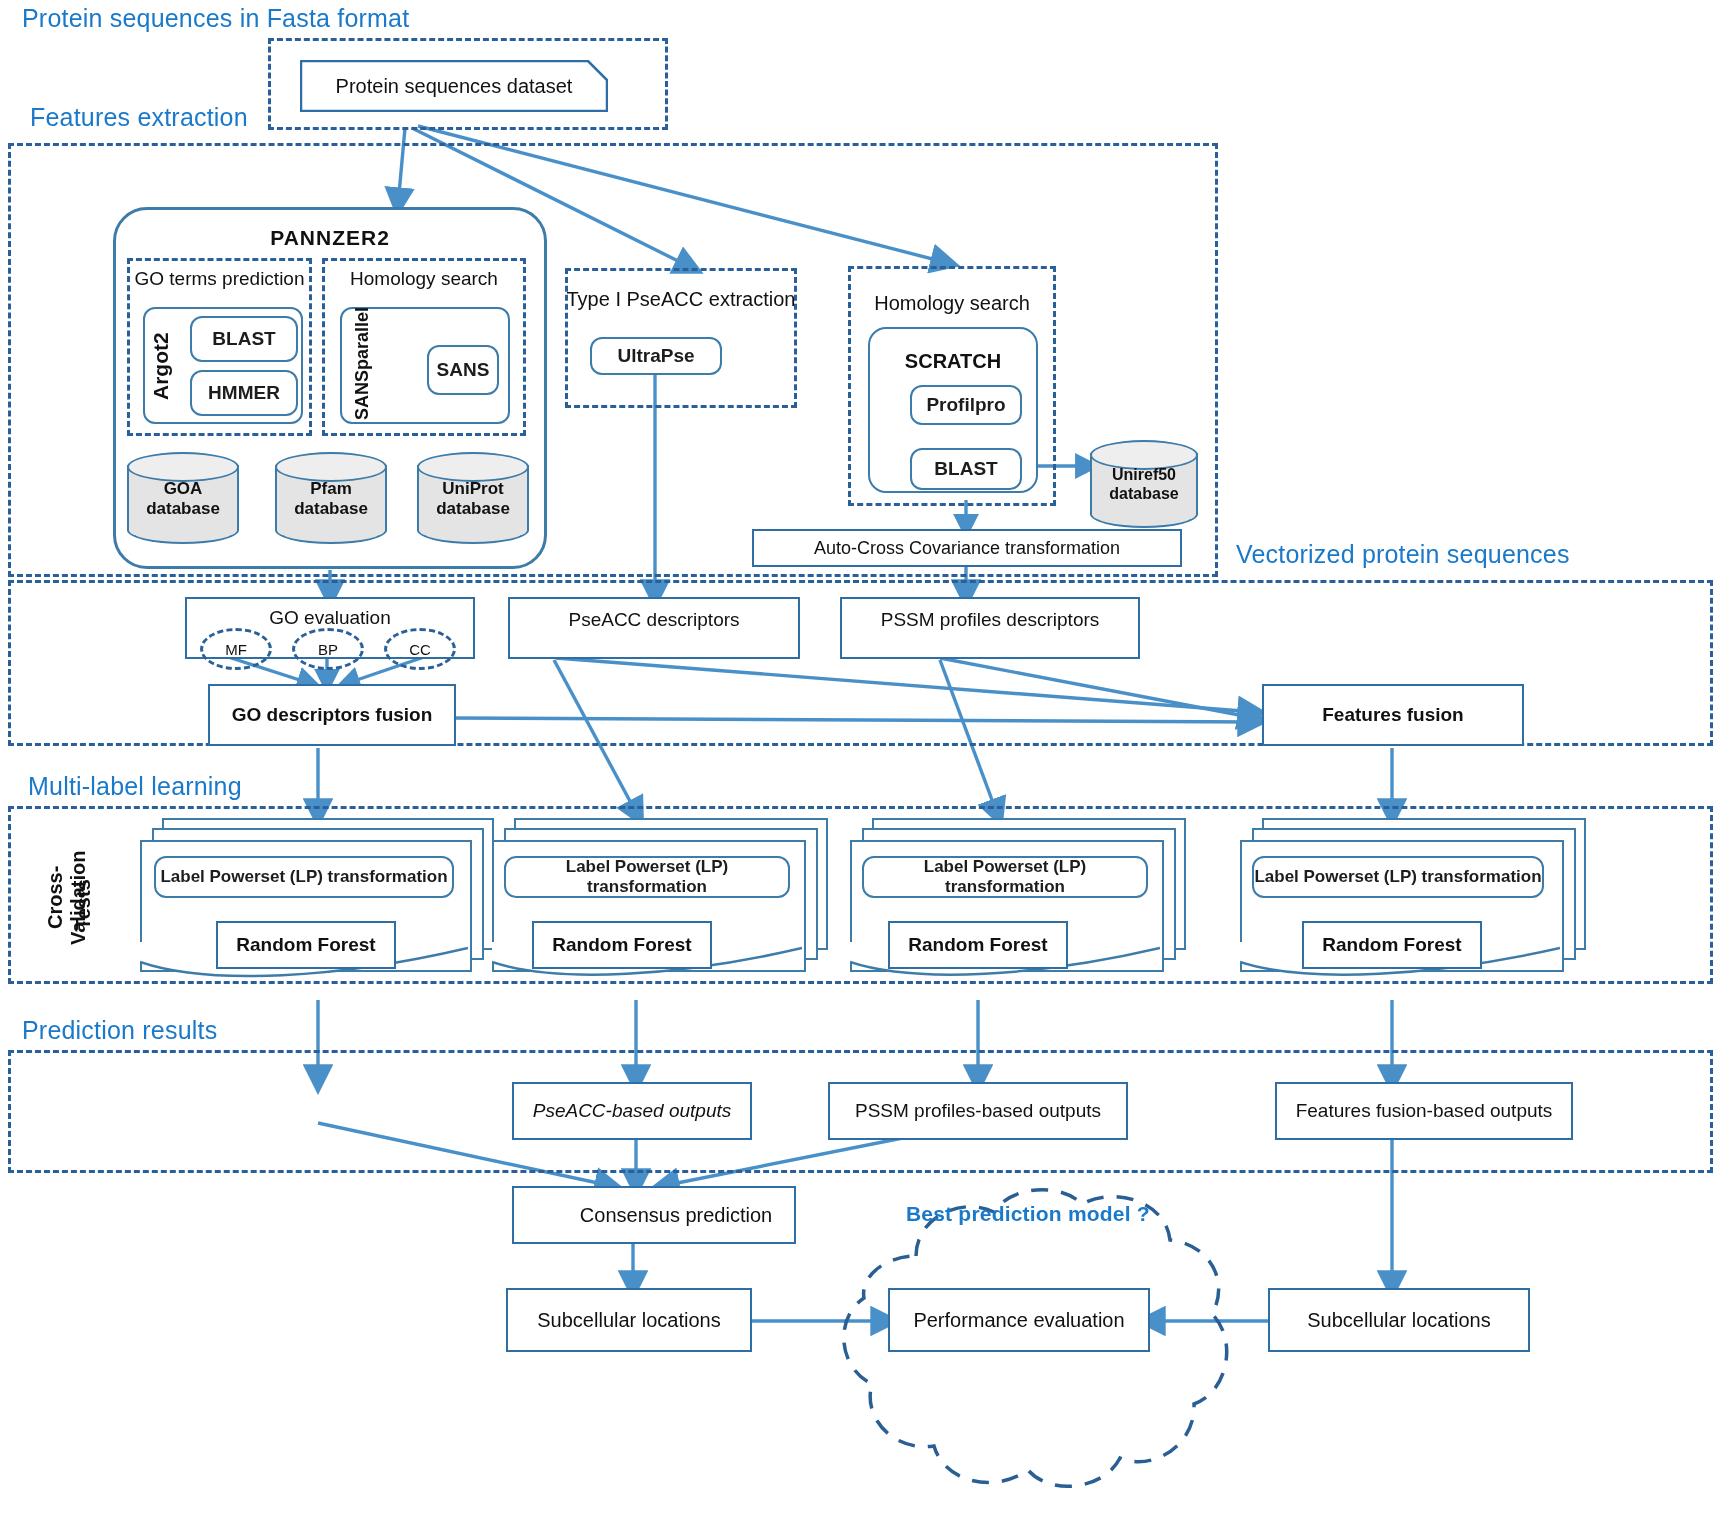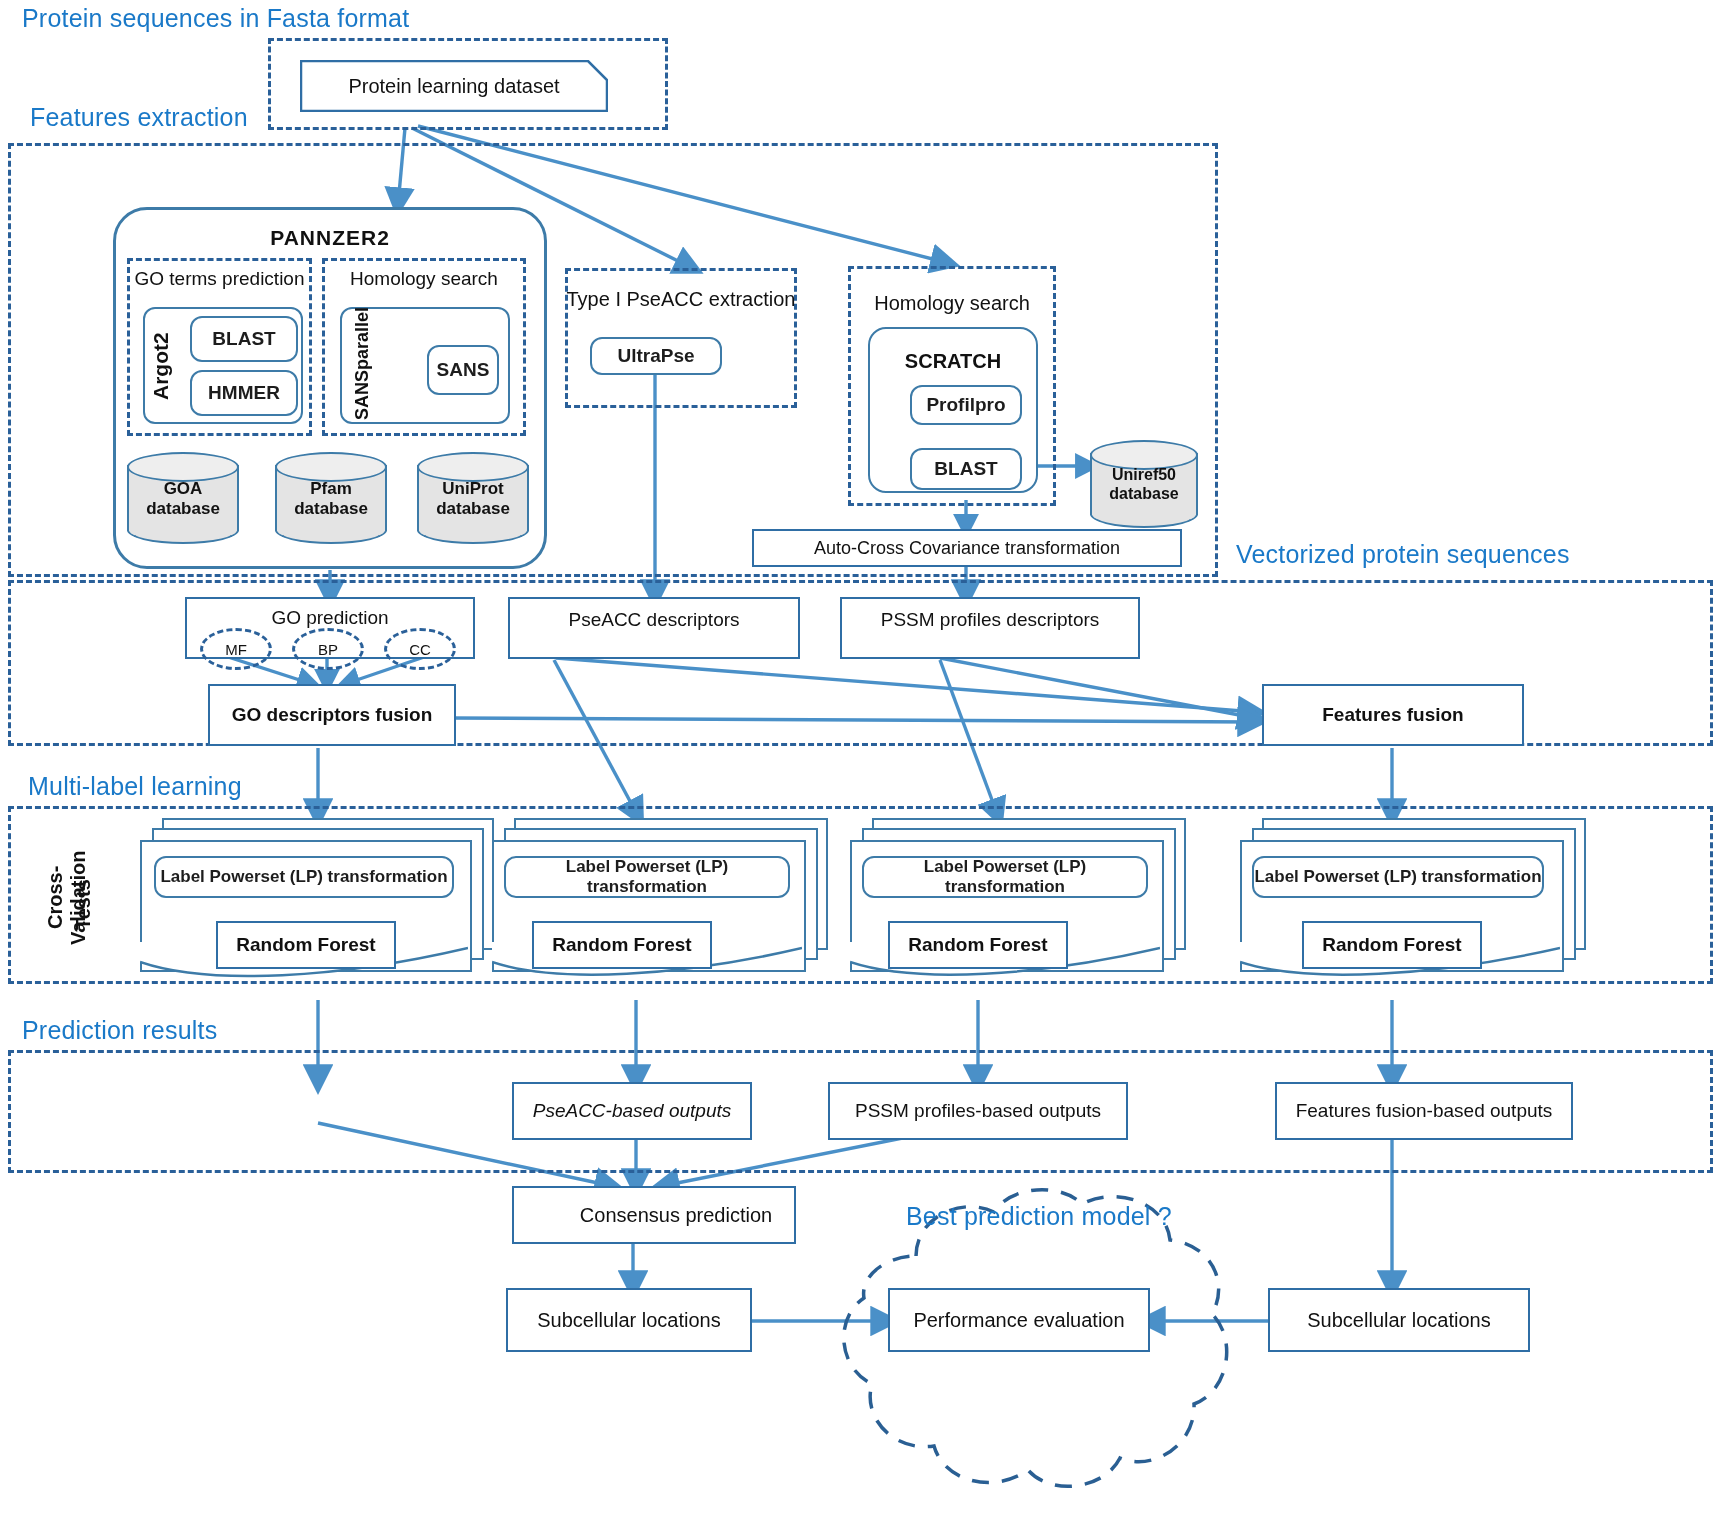--- a/index.html
+++ b/index.html
@@ -131,21 +131,21 @@
   <div class="abs sect-label" style="left:30px;top:103px;">Features extraction</div>
   <div class="abs sect-label" style="left:1236px;top:540px;">Vectorized protein sequences</div>
   <div class="abs sect-label" style="left:28px;top:772px;">Multi-label learning</div>
   <div class="abs sect-label" style="left:22px;top:1016px;">Prediction results</div>
 
   <div class="abs dashbox" style="left:268px;top:38px;width:400px;height:92px;"></div>
   <div class="abs" style="left:300px;top:60px;width:308px;height:52px;">
     <svg width="308" height="52" viewBox="0 0 308 52">
       <path d="M1,1 H288 L307,20 V51 H1 Z" fill="#fff" stroke="#2f6ea5" stroke-width="2.5"></path>
     </svg>
-    <div class="abs" style="left:0;top:0;width:308px;height:52px;display:flex;align-items:center;justify-content:center;font-size:20px;color:#111;">Protein learning dataset</div>
+    <div class="abs" style="left:0;top:0;width:308px;height:52px;display:flex;align-items:center;justify-content:center;font-size:20px;color:#111;">Protein sequences dataset</div>
   </div>
 
   <div class="abs dashbox" style="left:8px;top:143px;width:1210px;height:434px;"></div>
 
   <div class="abs" style="left:113px;top:207px;width:434px;height:362px;border:3px solid #3d7ba8;border-radius:34px;background:#fff;"></div>
   <div class="abs boldlabel" style="left:113px;top:226px;width:434px;text-align:center;letter-spacing:1px;">PANNZER2</div>
 
   <div class="abs dashbox-tight" style="left:127px;top:258px;width:185px;height:178px;"></div>
   <div class="abs plainlabel" style="left:127px;top:268px;width:185px;text-align:center;font-size:19px;">GO terms prediction</div>
 
@@ -206,21 +206,21 @@
     <div class="txt" style="font-size:16px;">
       <div>Uniref50</div>
       <div>database</div>
     </div>
   </div>
 
   <div class="abs solidbox" style="left:752px;top:529px;width:430px;height:38px;font-size:18px;">Auto-Cross Covariance transformation</div>
 
   <div class="abs dashbox" style="left:8px;top:580px;width:1705px;height:166px;"></div>
 
-  <div class="abs solidbox" style="left:185px;top:597px;width:290px;height:62px;align-items:flex-start;padding-top:8px;">GO prediction</div>
+  <div class="abs solidbox" style="left:185px;top:597px;width:290px;height:62px;align-items:flex-start;padding-top:8px;">GO evaluation</div>
   <div class="abs go-ell" style="left:200px;top:628px;width:72px;height:42px;">MF</div>
   <div class="abs go-ell" style="left:292px;top:628px;width:72px;height:42px;">BP</div>
   <div class="abs go-ell" style="left:384px;top:628px;width:72px;height:42px;">CC</div>
 
   <div class="abs solidbox" style="left:508px;top:597px;width:292px;height:62px;align-items:flex-start;padding-top:10px;">PseACC descriptors</div>
   <div class="abs solidbox" style="left:840px;top:597px;width:300px;height:62px;align-items:flex-start;padding-top:10px;">PSSM profiles descriptors</div>
 
   <div class="abs solidbox b" style="left:208px;top:684px;width:248px;height:62px;">GO descriptors fusion</div>
   <div class="abs solidbox b" style="left:1262px;top:684px;width:262px;height:62px;">Features fusion</div>
 
@@ -280,20 +280,20 @@
   <div class="abs solidbox" style="left:512px;top:1082px;width:240px;height:58px;font-size:19px;font-style:italic;">PseACC-based outputs</div>
   <div class="abs solidbox" style="left:828px;top:1082px;width:300px;height:58px;font-size:19px;">PSSM profiles-based outputs</div>
   <div class="abs solidbox" style="left:1242px;top:1082px;width:298px;height:58px;font-size:19px;margin-left:33px;">Features fusion-based outputs</div>
 
   <svg class="abs" style="left:798px;top:1178px;width:448px;height:330px;" viewBox="0 0 448 330">
     <path d="M118,78 C118,40 162,18 196,34 C212,8 262,4 284,26 C318,8 368,24 372,62
              C412,66 432,104 414,136 C440,162 430,214 396,226 C398,266 356,294 322,280
              C306,312 252,318 230,292 C196,316 146,304 136,268 C96,274 64,240 74,206
              C40,190 36,140 66,120 C62,98 88,78 118,78 Z" fill="none" stroke="#2a5f93" stroke-width="3.5" stroke-dasharray="17 13"></path>
   </svg>
-  <div class="abs sect-label" style="left:906px;top:1202px;font-weight:normal;font-size:25px;">Best prediction model ?</div>
+  <div class="abs sect-label" style="left:906px;top:1202px;font-weight:bold;font-size:21px;">Best prediction model ?</div>
 
   <div class="abs solidbox" style="left:512px;top:1186px;width:284px;height:58px;font-size:20px;padding-left:44px;">Consensus prediction</div>
   <div class="abs solidbox" style="left:506px;top:1288px;width:246px;height:64px;font-size:20px;">Subcellular locations</div>
   <div class="abs solidbox" style="left:888px;top:1288px;width:262px;height:64px;font-size:20px;">Performance evaluation</div>
   <div class="abs solidbox" style="left:1268px;top:1288px;width:262px;height:64px;font-size:20px;">Subcellular locations</div>
 
 </div>
 
 </body></html>

